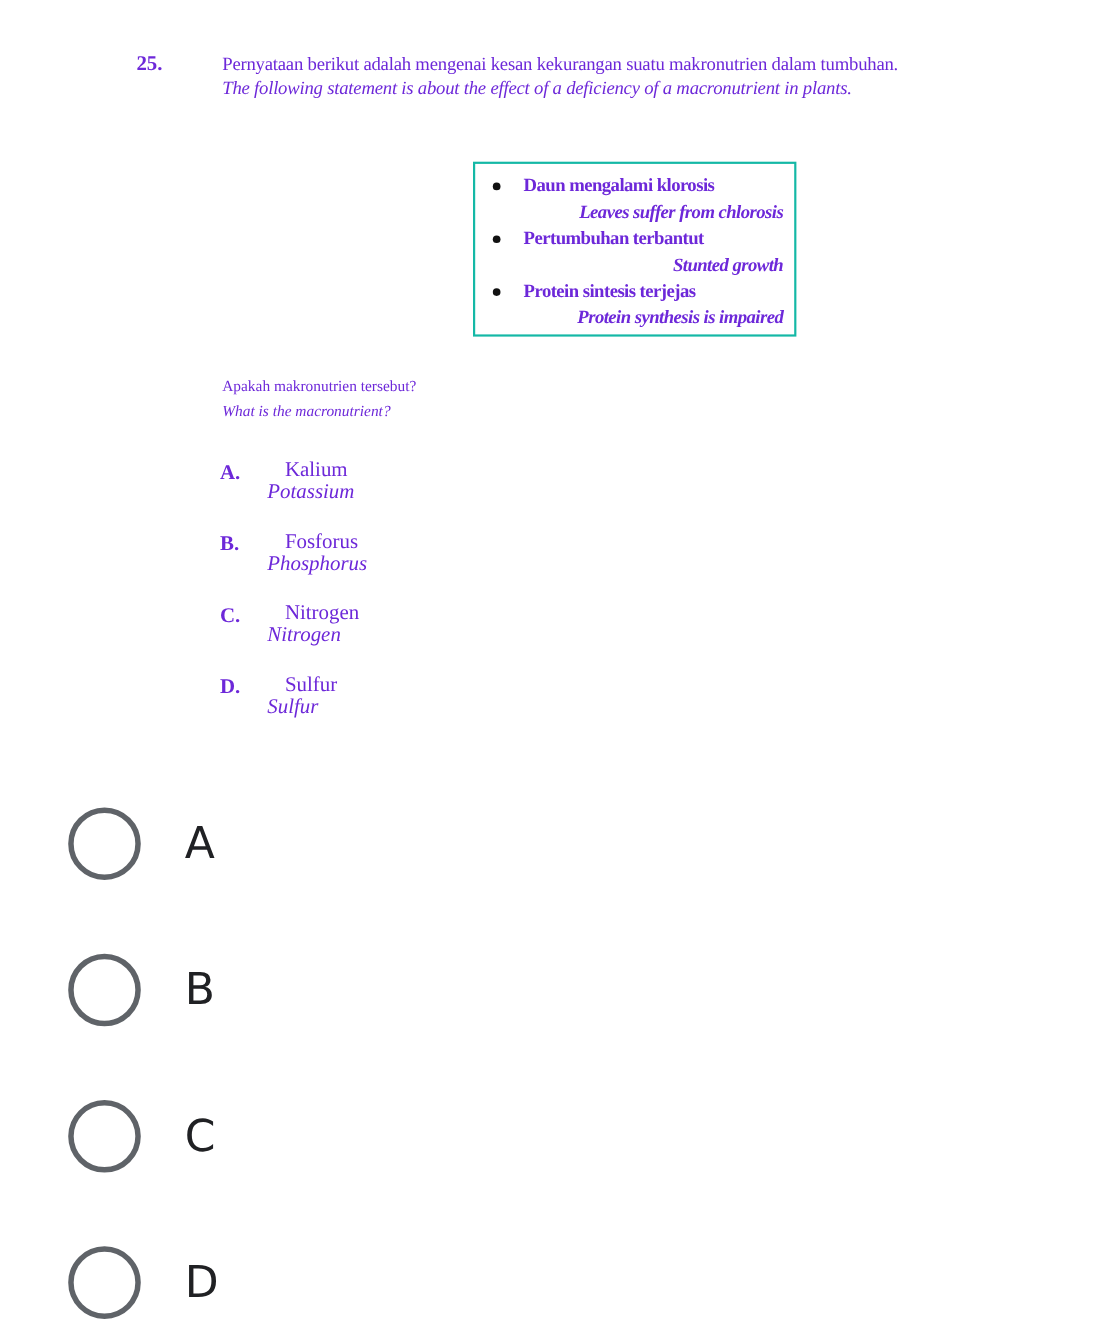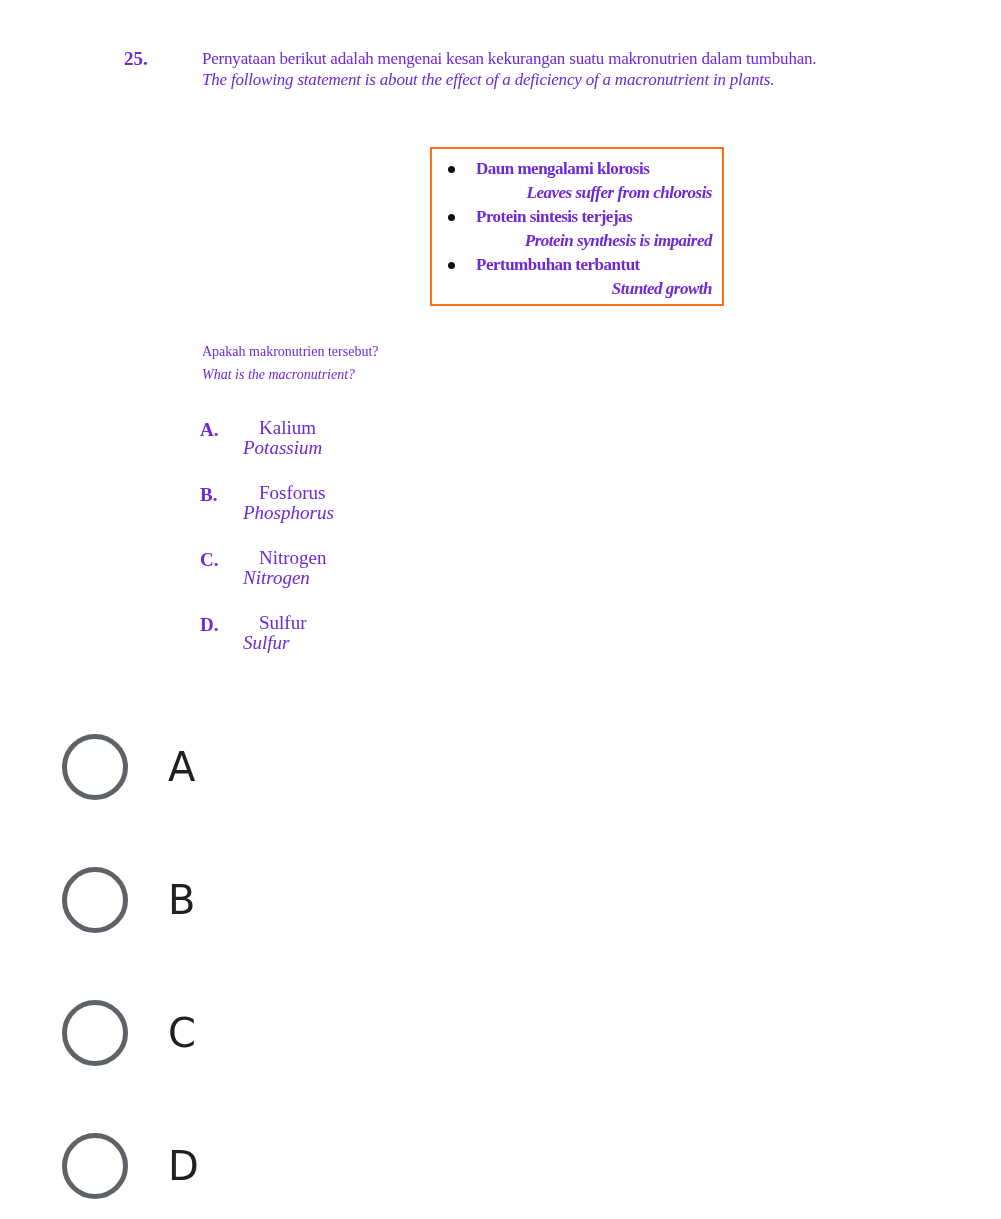--- a/index.html
+++ b/index.html
@@ -40,21 +40,21 @@
     }
     .q-stem .en {
       font-style: italic;
     }
     .statement-box {
       position: absolute;
       left: 430px;
       top: 147px;
       width: 294px;
       height: 159px;
-      border: 2px solid #f97316;
+      border: 2px solid #14b8a6;
       box-sizing: border-box;
       padding: 8px 10px 0 14px;
     }
     .statement-list {
       list-style: none;
       margin: 0;
       padding: 0;
     }
     .statement-item {
       position: relative;
@@ -173,28 +173,28 @@
 
   <div class="statement-box">
     <ul class="statement-list">
       <li class="statement-item">
         <span class="bullet"></span>
         <span class="ms">Daun mengalami klorosis</span>
         <span class="en">Leaves suffer from chlorosis</span>
       </li>
       <li class="statement-item">
         <span class="bullet"></span>
+        <span class="ms">Pertumbuhan terbantut</span>
+        <span class="en">Stunted growth</span>
+      </li>
+      <li class="statement-item">
+        <span class="bullet"></span>
         <span class="ms">Protein sintesis terjejas</span>
         <span class="en">Protein synthesis is impaired</span>
       </li>
-      <li class="statement-item">
-        <span class="bullet"></span>
-        <span class="ms">Pertumbuhan terbantut</span>
-        <span class="en">Stunted growth</span>
-      </li>
     </ul>
   </div>
 
   <div class="prompt">
     <span class="ms">Apakah makronutrien tersebut?</span>
     <span class="en">What is the macronutrient?</span>
   </div>
 
   <div class="choices-printed">
     <div class="choice-printed">

